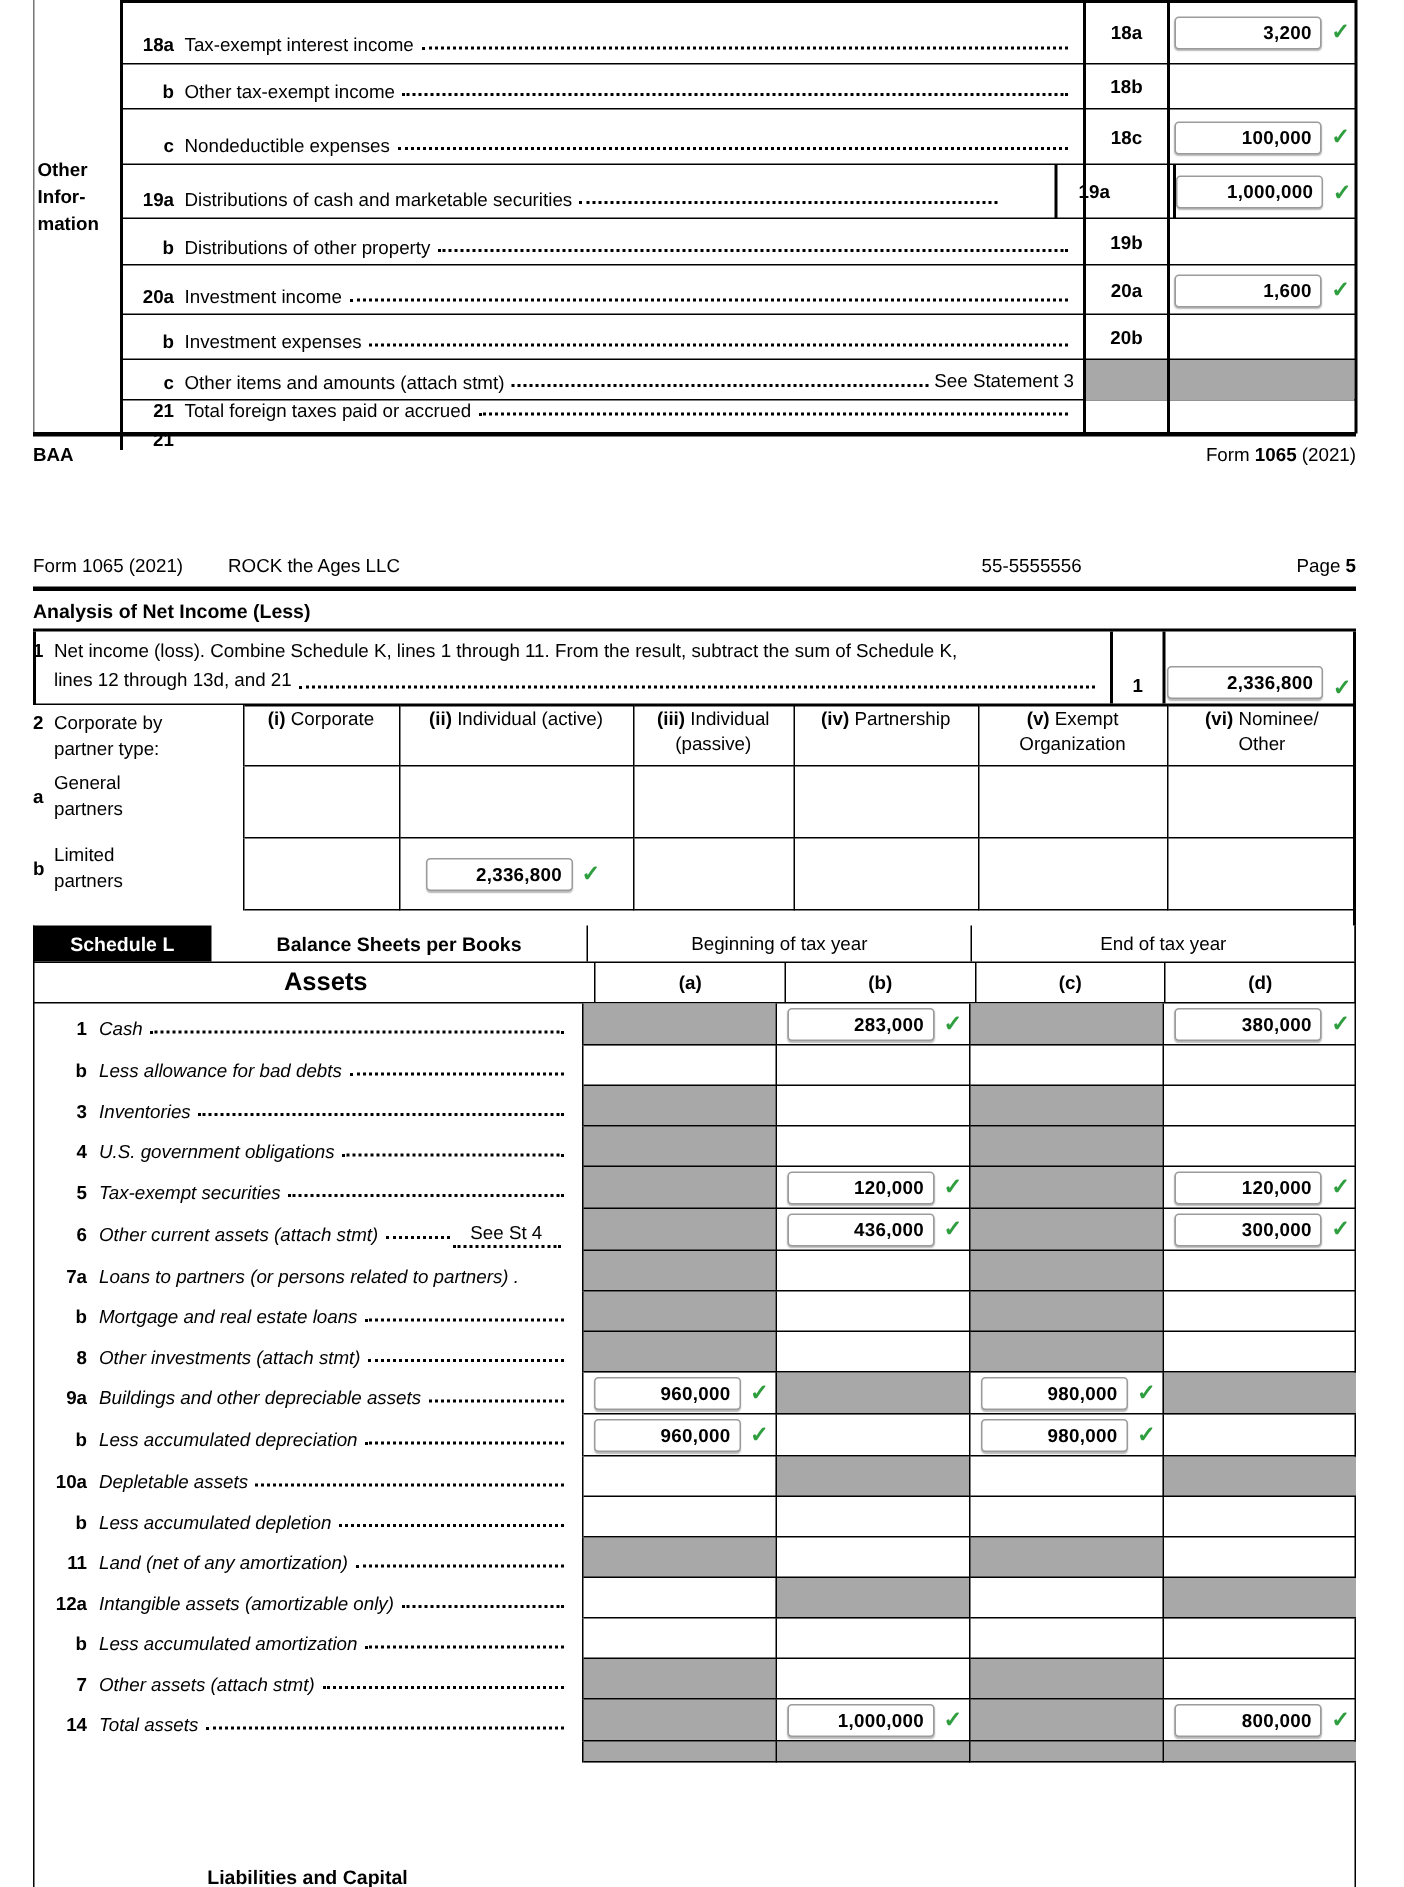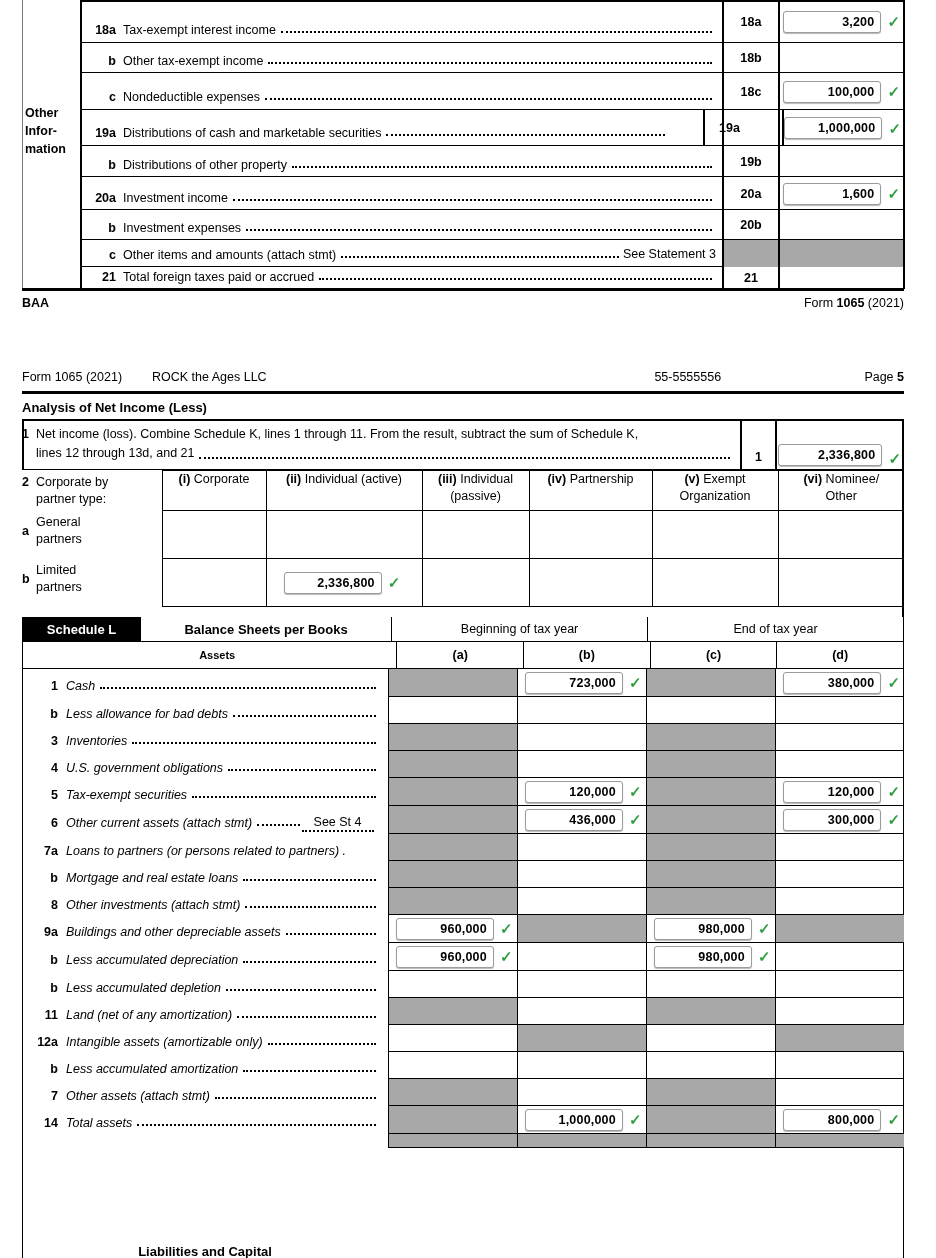--- a/index.html
+++ b/index.html
@@ -266,21 +266,21 @@
   }
   .sl-begin { border-right: 1.5px solid #000; }
   .sl-end { border-right: 1.5px solid #000; }
 
   .sl-sub {
     display: flex; width: 882px; height: 27px;
     border-bottom: 1.5px solid #000;
   }
   .sl-assets {
     width: 366px;
-    font-weight: bold; font-size: 11px;
+    font-weight: bold; font-size: 17px;
     display: flex; align-items: center; justify-content: center;
     border-right: 1.5px solid #000;
     margin-left: 16px;
   }
   .sl-abcd {
     width: 129px;
     font-weight: bold; font-size: 12.5px;
     display: flex; align-items: center; justify-content: center;
     border-right: 1.5px solid #000;
   }
@@ -430,21 +430,21 @@
       <div class="oi-row" style="top: 240px; height: 27px;">
         <div class="oi-desc" style="height: 27px; padding-bottom: 5px;">
           <span class="oi-num sub">c</span>
           <span>Other items and amounts (attach stmt)</span>
           <span class="leader"></span>
           <span class="oi-stmt">See Statement 3</span>
         </div>
         <div class="oi-code gray" style="height: 27px;"></div>
         <div class="oi-amt gray" style="height: 27px;"></div>
       </div>
-      <div class="oi-row" style="top: 267px; height: 22px; border-bottom: none;">
+      <div class="oi-row" style="top: 267px; height: 22px; border-bottom: none; flex-direction: column;">
         <div class="oi-desc" style="height: 22px; padding-bottom: 5px;">
           <span class="oi-num">21</span>
           <span>Total foreign taxes paid or accrued</span>
           <span class="leader"></span>
         </div>
         <div class="oi-code" style="height: 22px;">21</div>
         <div class="oi-amt" style="height: 22px;"></div>
       </div>
     </div>
   <div class="oi-botline"></div>
@@ -588,21 +588,21 @@
           <td class="sl-lbl">
             <div class="sl-lbl-inner">
               <span class="sl-lnum">1</span>
               <span class="sl-ltext">Cash</span>
               <span class="leader"></span>
             </div>
           </td>
           <td class="sl-val gray"></td>
           <td class="sl-val">
             <div class="cellfield">
-              <span class="inputbox">723,000</span>
+              <span class="inputbox">283,000</span>
               <span class="check">✓</span>
             </div>
           </td>
           <td class="sl-val gray"></td>
           <td class="sl-val" style="border-right: none;">
             <div class="cellfield">
               <span class="inputbox">380,000</span>
               <span class="check">✓</span>
             </div>
           </td>
@@ -771,20 +771,33 @@
             </div>
           </td>
           <td class="sl-val"></td>
           <td class="sl-val">
             <div class="cellfield">
               <span class="inputbox">980,000</span>
               <span class="check">✓</span>
             </div>
           </td>
           <td class="sl-val" style="border-right: none;"></td>
+        </tr>
+        <tr>
+          <td class="sl-lbl">
+            <div class="sl-lbl-inner">
+              <span class="sl-lnum">10a</span>
+              <span class="sl-ltext">Depletable assets</span>
+              <span class="leader"></span>
+            </div>
+          </td>
+          <td class="sl-val"></td>
+          <td class="sl-val gray"></td>
+          <td class="sl-val"></td>
+          <td class="sl-val gray" style="border-right: none;"></td>
         </tr>
         <tr>
           <td class="sl-lbl">
             <div class="sl-lbl-inner">
               <span class="sl-lnum">b</span>
               <span class="sl-ltext">Less accumulated depletion</span>
               <span class="leader"></span>
             </div>
           </td>
           <td class="sl-val"></td>

